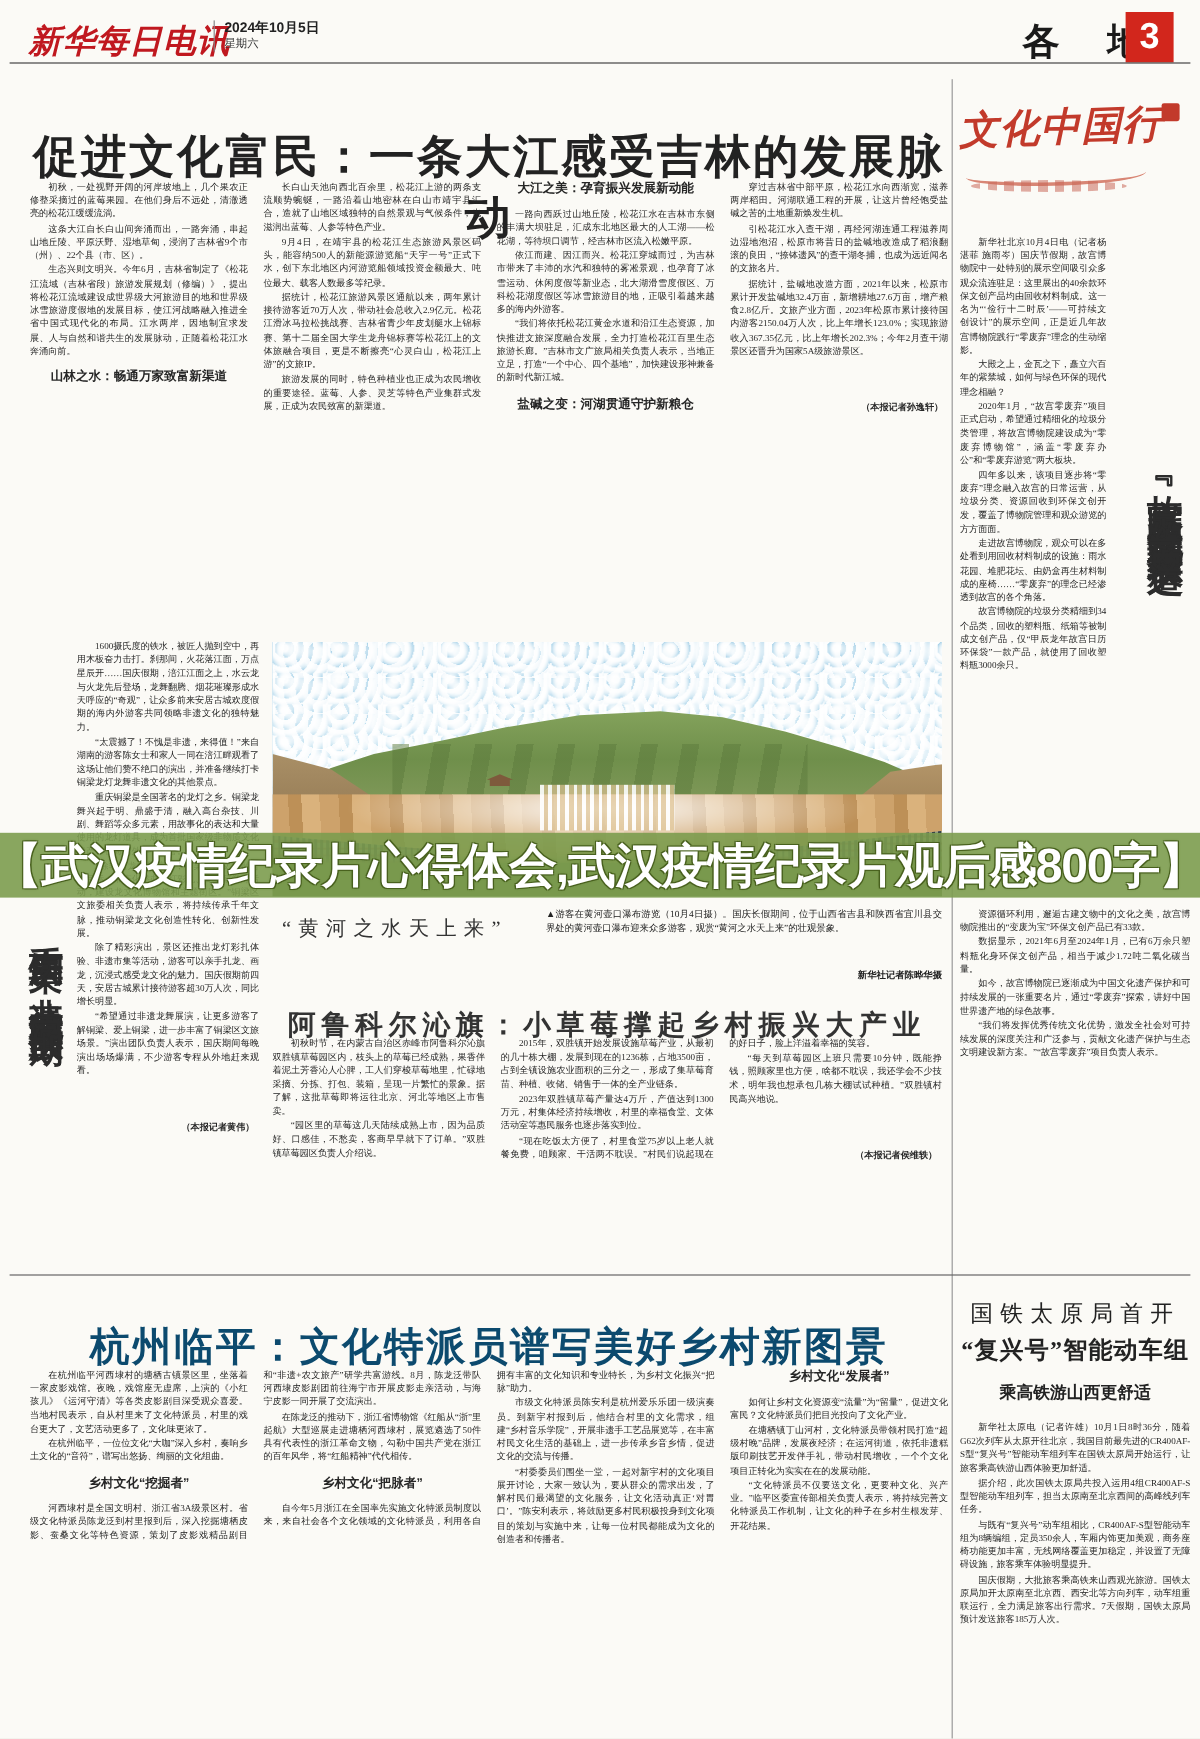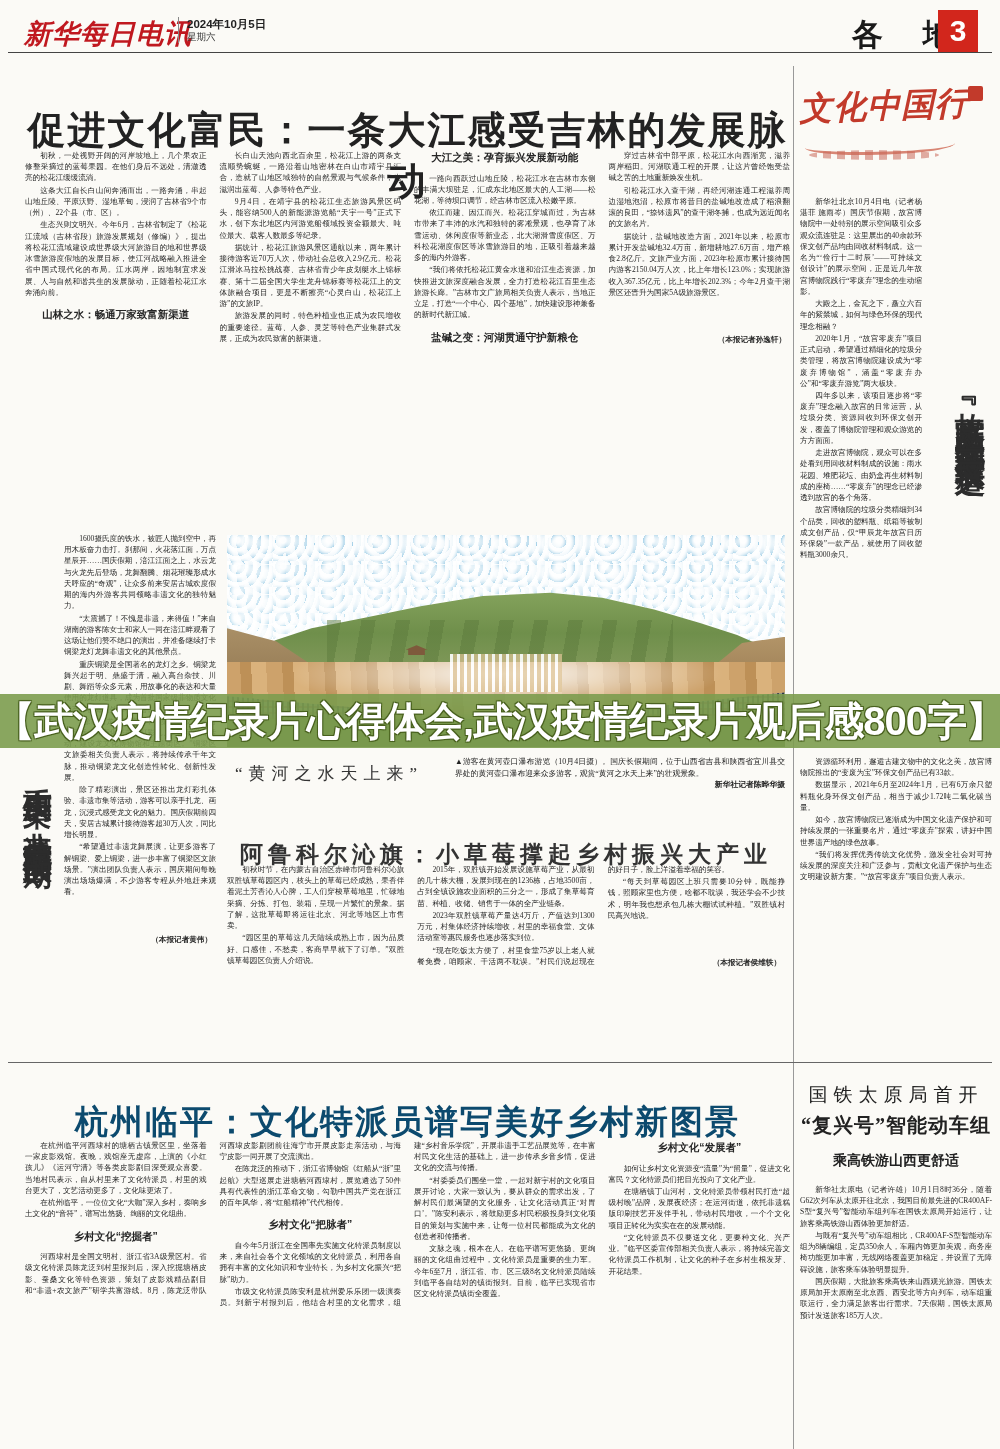--- a/index.html
+++ b/index.html
@@ -89,21 +89,21 @@
   
   .overlay-band{left:0;top:694px;width:1000px;height:54px;background:rgba(124,156,79,.9);
      display:flex;justify-content:center;z-index:30;}
   .overlay-text{font-family:"Liberation Sans",sans-serif;font-weight:bold;font-size:40px;color:#fff;
      white-space:nowrap;letter-spacing:-1px;
      text-shadow:0 0 2px #49611f,1px 1px 0 #49611f,-1px -1px 0 #49611f,1px -1px 0 #49611f,-1px 1px 0 #49611f;}
 
   
   .cap-quote{left:235px;top:762px;width:200px;font-size:17px;letter-spacing:6px;color:#333;font-weight:500;}
   .cap-text{left:455px;top:756px;width:330px;font-size:7.8px;line-height:1.5;text-align:justify;color:#222;}
-  .cap-credit{text-align:right;font-family:"Liberation Sans",sans-serif;font-weight:bold;text-indent:0;}
+  .cap-credit{text-align:right;font-family:"Liberation Sans",sans-serif;font-weight:bold;text-indent:0;margin-top:28px;}
 
   
   .rail-h1{left:800px;top:1082px;width:192px;text-align:center;font-size:19px;font-weight:normal;
            letter-spacing:6px;color:#222;}
   .rail-h2{left:800px;top:1112px;width:192px;text-align:center;font-size:20px;font-weight:bold;
            letter-spacing:1px;color:#222;}
   .rail-sub{left:800px;top:1152px;width:192px;text-align:center;font-size:14px;font-weight:bold;
             font-family:"Liberation Sans",sans-serif;color:#222;}
 </style>
 </head>
@@ -215,32 +215,32 @@
   <div class="abs bodytext cols4" style="left:25px;top:1140px;width:765px;height:306px;">
       <p>在杭州临平河西埭村的塘栖古镇景区里，坐落着一家皮影戏馆。夜晚，戏馆座无虚席，上演的《小红孩儿》《运河守清》等各类皮影剧目深受观众喜爱。当地村民表示，自从村里来了文化特派员，村里的戏台更大了，文艺活动更多了，文化味更浓了。</p>
       <p>在杭州临平，一位位文化“大咖”深入乡村，奏响乡土文化的“音符”，谱写出悠扬、绚丽的文化组曲。</p>
       <p class="subhead">乡村文化“挖掘者”</p>
       <p>河西埭村是全国文明村、浙江省3A级景区村。省级文化特派员陈龙泛到村里报到后，深入挖掘塘栖皮影、蚕桑文化等特色资源，策划了皮影戏精品剧目和“非遗+农文旅产”研学共富游线。8月，陈龙泛带队河西埭皮影剧团前往海宁市开展皮影走亲活动，与海宁皮影一同开展了交流演出。</p>
       <p>在陈龙泛的推动下，浙江省博物馆《红船从“浙”里起航》大型巡展走进塘栖河西埭村，展览遴选了50件具有代表性的浙江革命文物，勾勒中国共产党在浙江的百年风华，将“红船精神”代代相传。</p>
       <p class="subhead">乡村文化“把脉者”</p>
       <p>自今年5月浙江在全国率先实施文化特派员制度以来，来自社会各个文化领域的文化特派员，利用各自拥有丰富的文化知识和专业特长，为乡村文化振兴“把脉”助力。</p>
       <p>市级文化特派员陈安利是杭州爱乐乐团一级演奏员。到新宇村报到后，他结合村里的文化需求，组建“乡村音乐学院”，开展非遗手工艺品展览等，在丰富村民文化生活的基础上，进一步传承乡音乡情，促进文化的交流与传播。</p>
       <p>“村委委员们围坐一堂，一起对新宇村的文化项目展开讨论，大家一致认为，要从群众的需求出发，了解村民们最渴望的文化服务，让文化活动真正‘对胃口’。”陈安利表示，将鼓励更多村民积极投身到文化项目的策划与实施中来，让每一位村民都能成为文化的创造者和传播者。</p>
-      <p>文脉之魂，根本在人。在临平谱写更悠扬、更绚丽的文化组曲过程中，文化特派员是重要的生力军。今年6至7月，浙江省、市、区三级8名文化特派员陆续到临平各自结对的镇街报到。目前，临平已实现省市区文化特派员镇街全覆盖。</p>
       <p class="subhead">乡村文化“发展者”</p>
       <p>如何让乡村文化资源变“流量”为“留量”，促进文化富民？文化特派员们把目光投向了文化产业。</p>
       <p>在塘栖镇丁山河村，文化特派员带领村民打造“超级村晚”品牌，发展夜经济；在运河街道，依托非遗糕版印刷技艺开发伴手礼，带动村民增收，一个个文化项目正转化为实实在在的发展动能。</p>
       <p>“文化特派员不仅要送文化，更要种文化、兴产业。”临平区委宣传部相关负责人表示，将持续完善文化特派员工作机制，让文化的种子在乡村生根发芽、开花结果。</p>
     </div>
 
   <div class="abs rail-h1">国铁太原局首开</div>
   <div class="abs rail-h2">“复兴号”智能动车组</div>
   <div class="abs rail-sub">乘高铁游山西更舒适</div>
   <div class="abs bodytext" style="left:800px;top:1184px;width:192px;height:262px;">
       <p>新华社太原电（记者许雄）10月1日8时36分，随着G62次列车从太原开往北京，我国目前最先进的CR400AF-S型“复兴号”智能动车组列车在国铁太原局开始运行，让旅客乘高铁游山西体验更加舒适。</p>
+      <p>据介绍，此次国铁太原局共投入运用4组CR400AF-S型智能动车组列车，担当太原南至北京西间的高峰线列车任务。</p>
       <p>与既有“复兴号”动车组相比，CR400AF-S型智能动车组为8辆编组，定员350余人，车厢内饰更加美观，商务座椅功能更加丰富，无线网络覆盖更加稳定，并设置了无障碍设施，旅客乘车体验明显提升。</p>
       <p>国庆假期，大批旅客乘高铁来山西观光旅游。国铁太原局加开太原南至北京西、西安北等方向列车，动车组重联运行，全力满足旅客出行需求。7天假期，国铁太原局预计发送旅客185万人次。</p>
     </div>
 
   <div class="abs overlay-band">
     <span class="overlay-text">【武汉疫情纪录片心得体会,武汉疫情纪录片观后感800字】</span>
   </div>
 
 </div>
 

